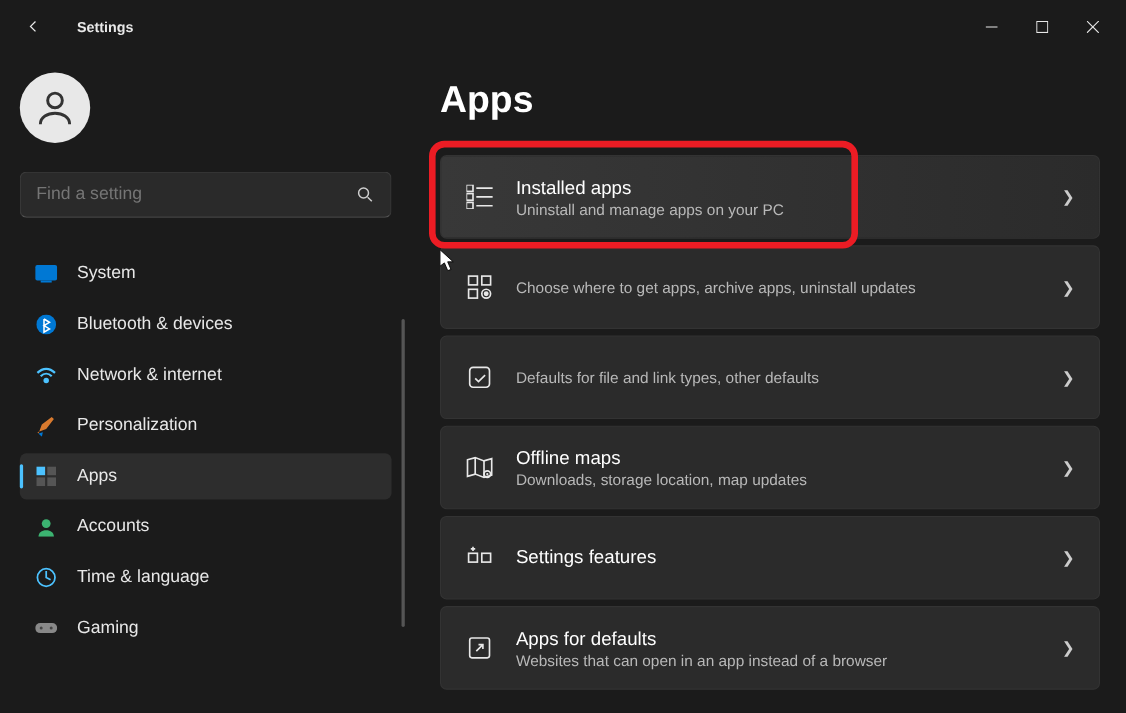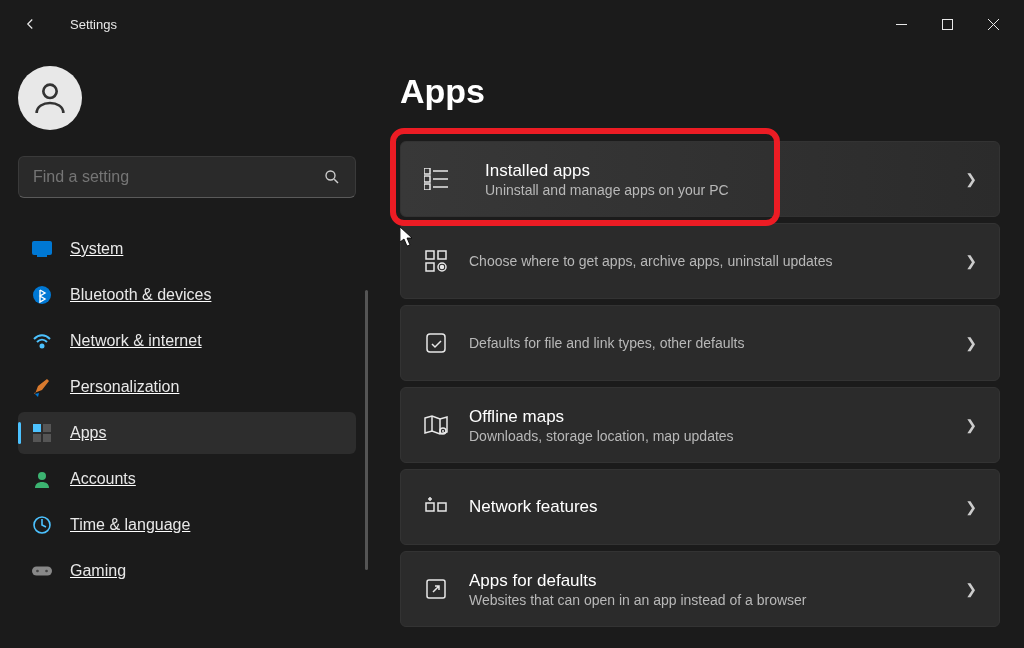--- a/index.html
+++ b/index.html
@@ -1,39 +1,39 @@
 <!DOCTYPE html>
 <html><head>
 <meta charset="utf-8">
 <style>
   * { box-sizing: border-box; margin: 0; padding: 0; }
   html, body { width: 1024px; height: 648px; overflow: hidden; background:#1b1b1b; font-family: "Segoe UI", Arial, sans-serif; color:#fff; }
   .window { width:1024px; height:648px; background:#1b1b1b; position:relative; }
   .titlebar { height:48px; display:flex; align-items:center; justify-content:space-between; padding:0 8px 0 18px; }
-  .titlebar-left { display:flex; align-items:center; gap:28px; }
+  .titlebar-left { display:flex; align-items:center; gap:28px;font-weight:bold; }
   .back-btn { width:24px; height:24px; display:flex; align-items:center; justify-content:center; cursor:pointer; }
   .title-text { font-size:13px; color:#e8e8e8; }
   .win-controls { display:flex; }
   .win-btn { width:46px; height:32px; display:flex; align-items:center; justify-content:center; cursor:pointer; }
   .body { display:flex; height:calc(648px - 48px); }
   .sidebar { width:370px; padding:12px 14px 0 18px; position:relative; }
   .avatar { width:64px; height:64px; border-radius:50%; background:#e8e8e8; display:flex; align-items:center; justify-content:center; margin-bottom:26px; margin-top:6px; }
   .search { width:338px; height:42px; background:#2a2a2a; border:1px solid #3a3a3a; border-bottom:1px solid #5a5a5a; border-radius:6px; display:flex; align-items:center; padding:0 14px; margin-bottom:30px;margin-top:20px; }
   .search input { flex:1; background:transparent; border:none; outline:none; color:#cfcfcf; font-size:16px; }
-  .nav { display:flex; flex-direction:column; gap:4px; position:relative;text-decoration:underline; }
+  .nav { display:flex; flex-direction:column; gap:4px; position:relative; }
   .nav-item { height:42px; display:flex; align-items:center; gap:18px; padding:0 14px; border-radius:6px; font-size:16px; color:#e8e8e8; cursor:pointer; position:relative; }
   .nav-item.selected { background:#2d2d2d; }
   .nav-item.selected::before { content:""; position:absolute; left:0; top:10px; width:3px; height:22px; background:#4cc2ff; border-radius:2px; }
   .nav-icon { width:20px; height:20px; display:flex; align-items:center; justify-content:center; }
   .sb-scroll { position:absolute; right:2px; top:242px; width:3px; height:280px; background:#555; border-radius:2px; }
   .main { flex:1; padding:24px 24px 0 30px; overflow:hidden; }
   .page-title { font-size:34px; font-weight:600; margin-bottom:30px; }
   .cards { display:flex; flex-direction:column; gap:6px; }
   .card { height:76px; background:#2b2b2b; border:1px solid #333; border-radius:6px; display:flex; align-items:center; padding:0 22px; cursor:pointer; position:relative; }
-  .card.first { background:linear-gradient(90deg,#383838,#2b2b2b);gap:16px; }
+  .card.first { background:linear-gradient(90deg,#383838,#2b2b2b); }
   .card-icon { width:26px; height:26px; margin-right:20px; display:flex; align-items:center; justify-content:center; }
   .card-text { flex:1; display:flex; flex-direction:column; justify-content:center; }
   .card-title { font-size:17px; color:#fff; line-height:1.3; }
   .card-sub { font-size:14px; color:#b8b8b8; }
   .chevron { color:#ccc; font-size:14px; }
   .highlight-box { position:absolute; border:6px solid #ec1c24; border-radius:14px; pointer-events:none; }
   .cursor { position:absolute; left:400px; top:227px; pointer-events:none; }
 </style>
 </head>
 <body>
@@ -241,21 +241,21 @@
         <div class="card">
           <div class="card-icon">
             <svg width="24" height="24" viewBox="0 0 24 24" fill="none" stroke="#e8e8e8" stroke-width="1.5">
                 <rect x="2" y="8" width="8" height="8"></rect>
                 <rect x="14" y="8" width="8" height="8"></rect>
                 <line x1="6" y1="2" x2="6" y2="6"></line>
                 <line x1="4" y1="4" x2="8" y2="4"></line>
               </svg>
           </div>
           <div class="card-text">
-            <span class="card-title">Network features</span>
+            <span class="card-title">Settings features</span>
           </div>
           <span class="chevron">❯</span>
         </div>
 
         <div class="card">
           <div class="card-icon">
             <svg width="24" height="24" viewBox="0 0 24 24" fill="none" stroke="#e8e8e8" stroke-width="1.5">
                 <rect x="3" y="3" width="18" height="18" rx="2"></rect>
                 <path d="M9 15l6-6m-4 0h4v4"></path>
               </svg>

